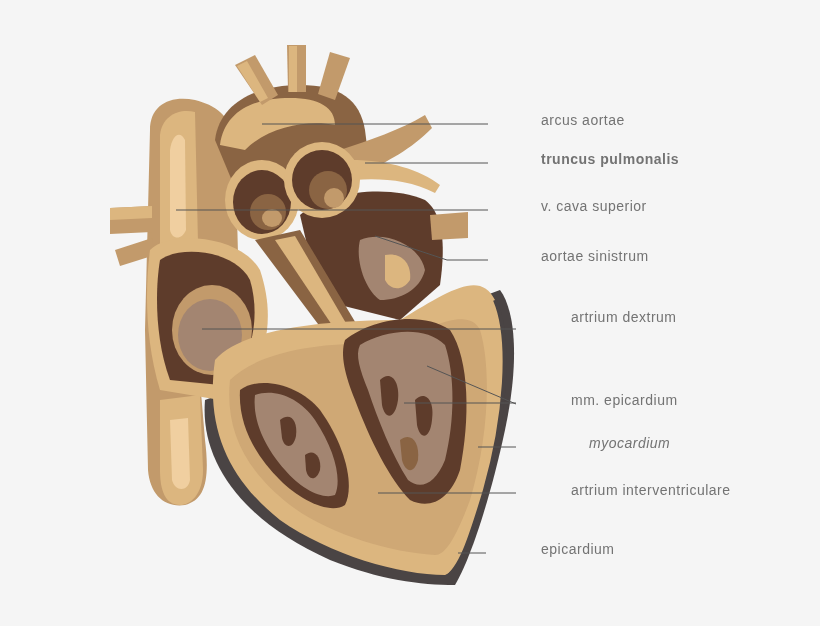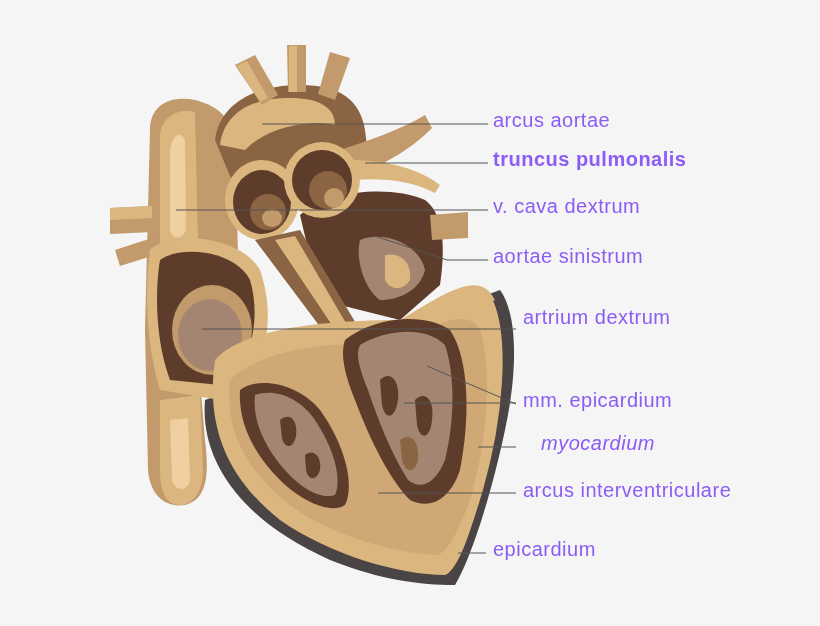--- a/index.html
+++ b/index.html
@@ -1,18 +1,18 @@
 <!DOCTYPE html>
 <html><head>
 <meta charset="utf-8">
 <style>
   html, body { margin:0; padding:0; }
   body { width:820px; height:626px; background:#f5f5f5; position:relative; overflow:hidden; font-family:"Liberation Sans", "DejaVu Sans", sans-serif; }
   #diagram { position:absolute; left:0; top:0; width:820px; height:626px; }
-  .label { position:absolute; font-size:20px; color:#8b5cf6; letter-spacing:0.5px; white-space:nowrap; line-height:18px; }
+  .label { position:absolute; font-size:14px; color:#737373; letter-spacing:0.5px; white-space:nowrap; line-height:18px;margin-left:48px; }
 </style>
 </head>
 <body>
 
 <svg id="diagram" viewBox="0 0 820 626" xmlns="http://www.w3.org/2000/svg">
 
   <g>
     <path fill="#4a4444" d="M205 400 C200 460 240 520 330 560 C380 580 420 585 455 585 C470 560 490 500 505 430 C520 360 515 310 500 290 Z"></path>
 
     <path fill="#c29a6b" d="M150 130 C150 105 170 95 195 100 C215 105 230 115 235 140 L240 330 C240 340 215 360 200 380 L205 440 C210 480 205 500 185 505 C165 508 150 495 148 470 L145 330 Z"></path>
@@ -85,19 +85,19 @@
     <line x1="427" y1="366" x2="516" y2="404"></line>
     <line x1="404" y1="403" x2="516" y2="403"></line>
     <line x1="478" y1="447" x2="516" y2="447"></line>
     <line x1="378" y1="493" x2="516" y2="493"></line>
     <line x1="458" y1="553" x2="486" y2="553"></line>
   </g>
 </svg>
 
 <div class="label" style="left:493px; top:111px;">arcus aortae</div>
 <div class="label" style="left:493px; top:150px;font-weight:bold;">truncus pulmonalis</div>
-<div class="label" style="left:493px; top:197px;">v. cava dextrum</div>
+<div class="label" style="left:493px; top:197px;">v. cava superior</div>
 <div class="label" style="left:493px; top:247px;">aortae sinistrum</div>
 <div class="label" style="left:523px; top:308px;">artrium dextrum</div>
 <div class="label" style="left:523px; top:391px;">mm. epicardium</div>
 <div class="label" style="left:541px; top:434px;font-style:italic;">myocardium</div>
-<div class="label" style="left:523px; top:481px;">arcus interventriculare</div>
+<div class="label" style="left:523px; top:481px;">artrium interventriculare</div>
 <div class="label" style="left:493px; top:540px;">epicardium</div>
 
 </body></html>

